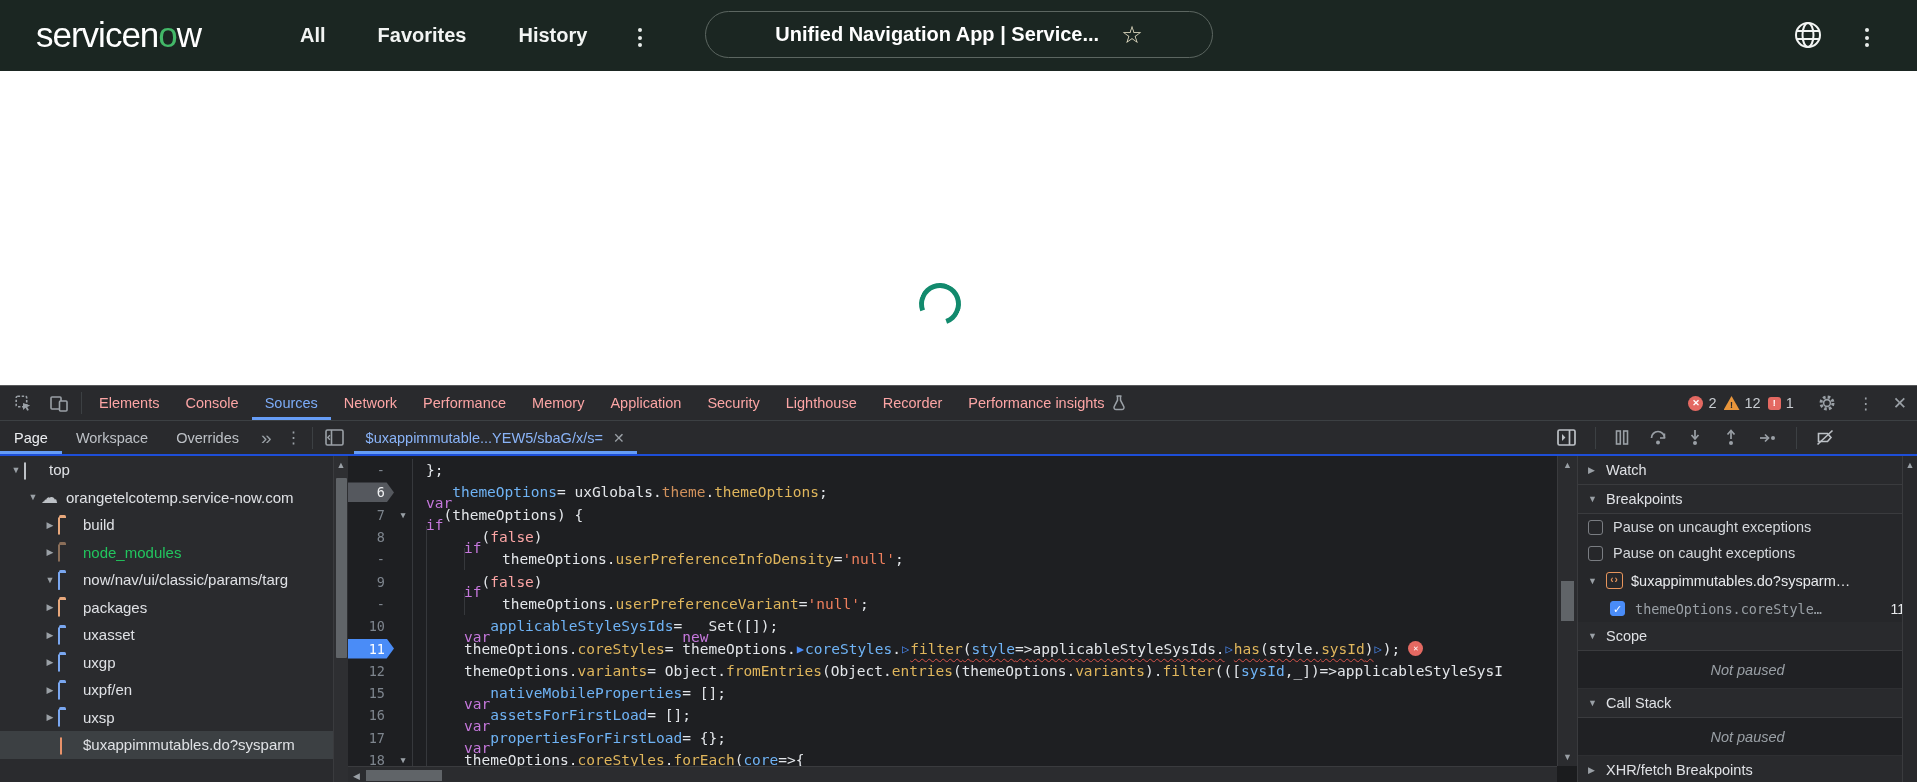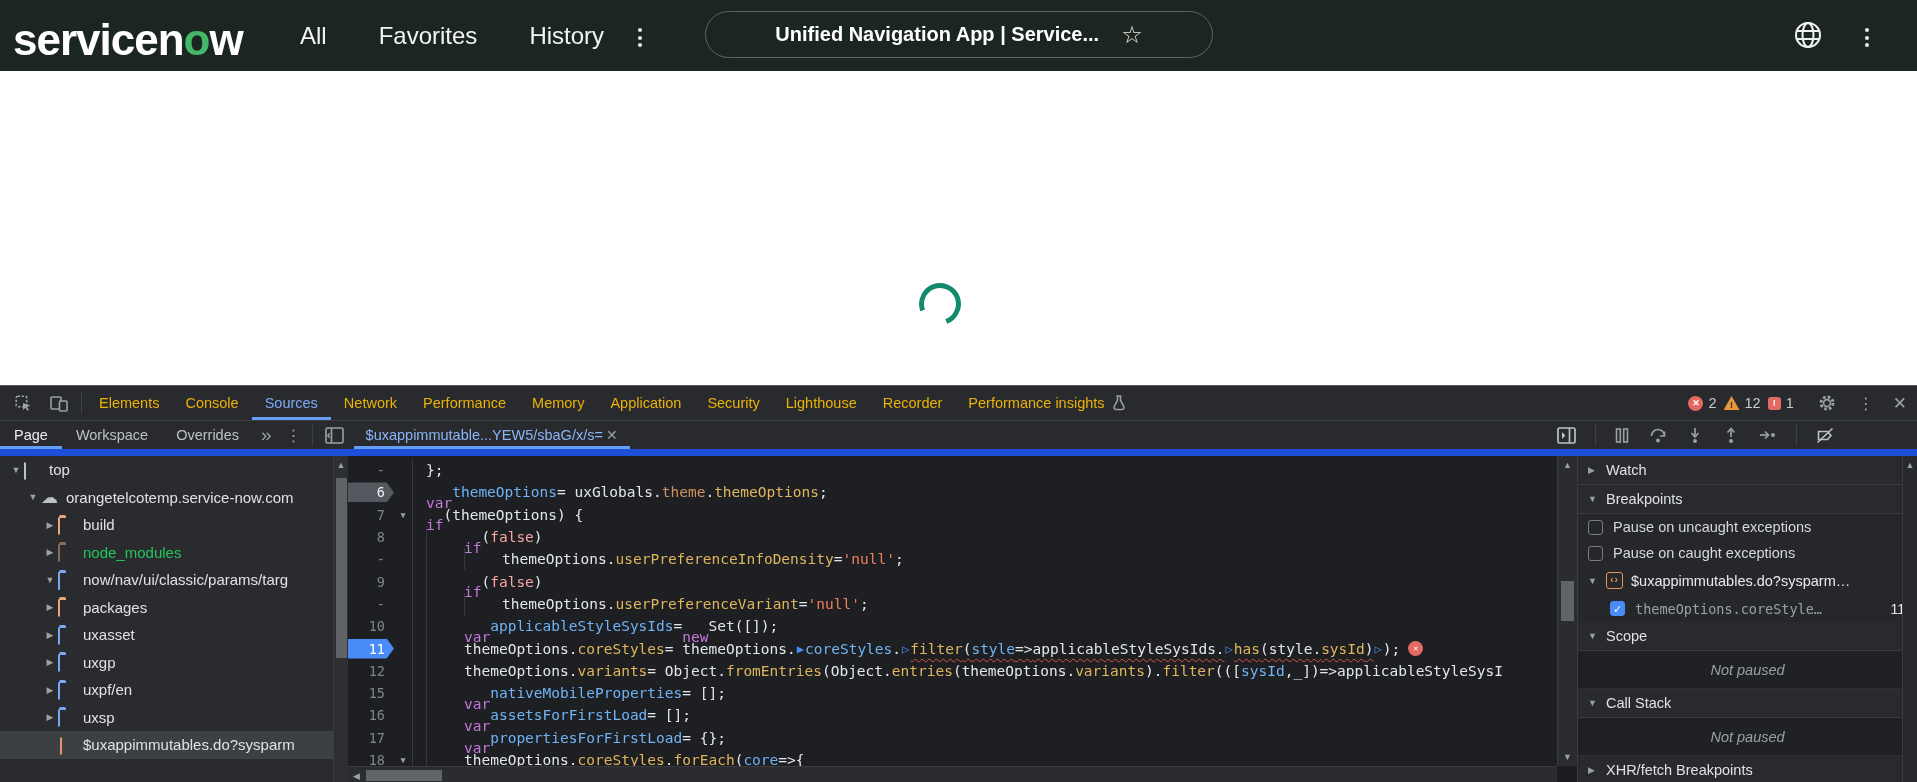--- a/index.html
+++ b/index.html
@@ -3,26 +3,26 @@
 <meta charset="utf-8">
 <style>
   * { margin:0; padding:0; box-sizing:border-box; }
   html,body { width:1917px; height:782px; overflow:hidden; background:#fff;
     font-family:"Liberation Sans", sans-serif; }
   .stage { position:relative; width:1917px; height:782px; overflow:hidden; }
 
   
   .topbar { position:absolute; left:0; top:0; width:1917px; height:71px;
     background:#1b2622; display:flex; align-items:center; }
-  .logo { position:absolute; left:13px; top:15px; font-size:44px; font-weight:bold;
+  .logo { position:absolute; left:36px; top:15px; font-size:35px; font-weight:normal;
     color:#fff; letter-spacing:-1px; }
   .logo .green-o { color:#43b868; }
   .top-nav { position:absolute; left:300px; top:0; height:71px; display:flex;
     align-items:center; gap:52px; }
-  .top-nav .nav-item { color:#f2f4f3; font-size:24px; font-weight:400; cursor:pointer; }
+  .top-nav .nav-item { color:#f2f4f3; font-size:20px; font-weight:700; cursor:pointer; }
   .kebab-dots { display:inline-flex; flex-direction:column; gap:3.5px; cursor:pointer; padding:4px; }
   .kebab-dots i { width:4px; height:4px; border-radius:50%; background:#e8ecea; }
   .topbar .menu1 { position:absolute; left:634px; top:24px; }
   .title-pill { position:absolute; left:705px; top:11px; width:508px; height:47px;
     border:1px solid #5c6661; border-radius:26px; display:flex; align-items:center;
     justify-content:center; gap:22px; cursor:pointer; }
   .title-pill .pill-text { color:#ffffff; font-size:20px; font-weight:bold; }
   .title-pill .star { color:#efe8cd; font-size:24px; line-height:1; }
   .globe-btn { position:absolute; left:1792px; top:19px; cursor:pointer; }
   .topbar .menu2 { position:absolute; left:1861px; top:24px; }
@@ -36,45 +36,45 @@
 
   
   .devtools { position:absolute; left:0; top:385px; width:1917px; height:397px;
     background:#202124; border-top:1px solid #58595b; color:#bdc1c6; font-size:14.5px; }
 
   
   .dt-tabbar { position:absolute; left:0; top:0; width:1917px; height:35px; background:#292a2d;
     border-bottom:1px solid #3c4043; display:flex; align-items:stretch; }
   .dt-tabbar .icon-btn { display:flex; align-items:center; padding:0 9px; cursor:pointer; }
   .vdiv { width:1px; background:#3c4043; height:22px; align-self:center; margin:0 4px; }
-  .dt-tab { display:flex; align-items:center; padding:0 13px; color:#eab308; cursor:pointer; }
+  .dt-tab { display:flex; align-items:center; padding:0 13px; color:#fca5a5; cursor:pointer; }
   .dt-tab.active { color:#7cacf8; box-shadow:inset 0 -3px 0 #669df6; }
   .dt-badges { margin-left:auto; display:flex; align-items:center; gap:7px; padding-right:4px; }
   .badge { display:flex; align-items:center; gap:5px; cursor:pointer; }
   .badge .cnt { color:#c7cbd0; }
   .err-ico { width:15px; height:15px; border-radius:50%; background:#e46962; color:#292a2d;
     font-size:9px; font-weight:bold; display:flex; align-items:center; justify-content:center; }
   .err-ico::before { content:"\2715"; color:#fff; }
   .warn-ico { width:16px; height:14px; background:#e8953b;
     clip-path:polygon(50% 0,100% 100%,0 100%); position:relative; }
   .warn-ico::after { content:"!"; position:absolute; left:0; right:0; bottom:0; text-align:center;
     font-size:9px; font-weight:bold; color:#292a2d; }
   .iss-ico { width:13px; height:13px; border-radius:3px; background:#e46962; color:#fff;
     font-size:9px; font-weight:bold; display:flex; align-items:center; justify-content:center; }
   .iss-ico::before { content:"!"; }
   .glyph-btn { color:#9aa0a6; font-size:17px; cursor:pointer; padding:0 6px; }
   .kebab-v { color:#9aa0a6; font-size:16px; letter-spacing:0; cursor:pointer; padding:0 6px; }
 
   
   .dt-row2 { position:absolute; left:0; top:35px; width:1917px; height:35px; background:#292a2d;
-    border-bottom:7px solid #1d4ed8; display:flex; align-items:stretch; }
+    border-bottom:2px solid #1d4ed8; display:flex; align-items:stretch; }
   .src-tab { display:flex; align-items:center; padding:0 14px; color:#bdc1c6; cursor:pointer; }
   .src-tab.active { color:#eceef1; box-shadow:inset 0 -3px 0 #669df6; }
   .chev { display:flex; align-items:center; color:#9aa0a6; font-size:19px; padding:0 8px; cursor:pointer; }
-  .file-tab { display:flex; align-items:center; gap:3px; padding:0 12px; margin-left:2px;
+  .file-tab { display:flex; align-items:center; gap:10px; padding:0 12px; margin-left:2px;
     box-shadow:inset 0 -3px 0 #669df6; cursor:pointer; }
   .file-tab .ft-label { color:#8ab4f8; }
   .file-tab .ft-close { color:#9aa0a6; font-size:14px; }
   .dbg-controls { margin-left:auto; display:flex; align-items:center; gap:10px; margin-right:78px; }
   .dbg-controls .icon-btn { display:flex; align-items:center; padding:0 5px; cursor:pointer; }
 
   
   .dt-body { position:absolute; left:0; top:70px; width:1917px; height:327px; display:flex; }
 
   

